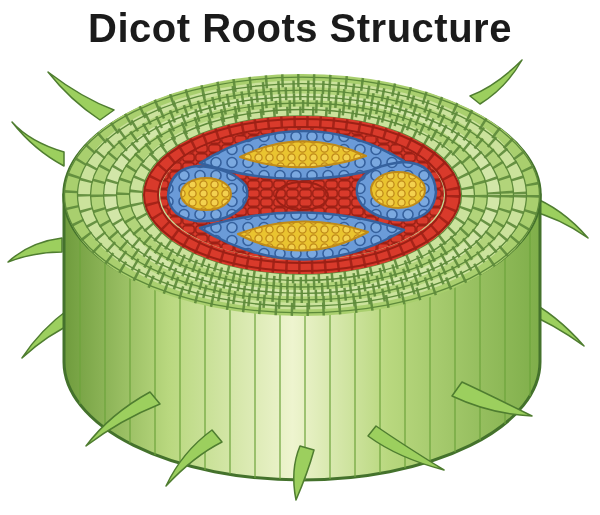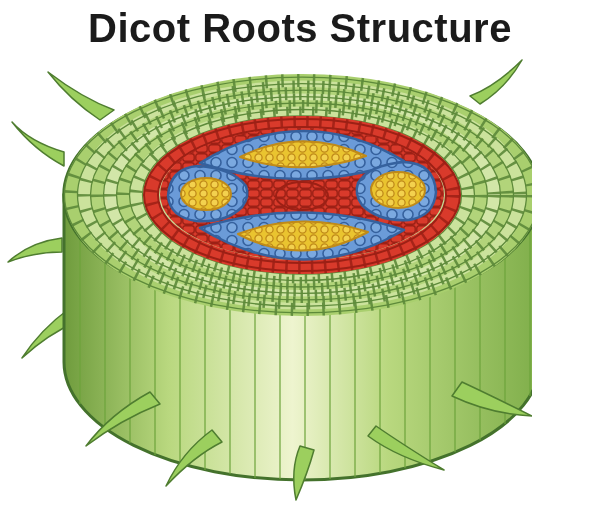--- a/index.html
+++ b/index.html
@@ -2,21 +2,21 @@
 <html style="--page-bg: #ffffff; --title: #1b1b1b; --outline: #44722c; --face-base: #c4dd96; --row-a: #a9cf6e; --row-b: #cbe29c; --row-c: #b2d47a; --row-d: #d2e6a8; --green-divider: #5d8a3a; --red: #d93a2b; --red-dark: #9c2015; --blue: #6b9bd8; --blue-light: #7ba9e0; --blue-dark: #35619e; --yellow: #eac42f; --yellow-light: #f3d14e; --yellow-dark: #c08a18; --body-edge-left: #6f9c3d; --body-mid: #b9d87f; --body-light: #eef4cf; --body-edge-right: #7fae4a; --body-line: #6da33a; --hair: #9ccf5e; --hair-outline: #4f7d30;"><head>
 <meta charset="utf-8">
 <style>
   html, body {
     margin: 0;
     padding: 0;
     background: #ffffff;
   }
   .stage {
     position: relative;
-    width: 532px;
+    width: 599px;
     height: 515px;
     background: var(--page-bg, #fff);
     overflow: hidden;
     font-family: "Liberation Sans", sans-serif;
   }
   svg { display: block; }
   .title-text {
     font-family: "Liberation Sans", "DejaVu Sans", sans-serif;
     font-weight: 700;
     font-size: 40px;

